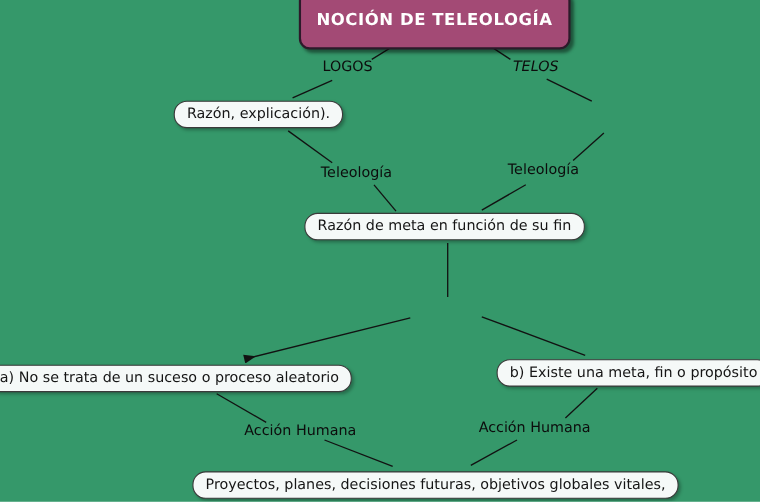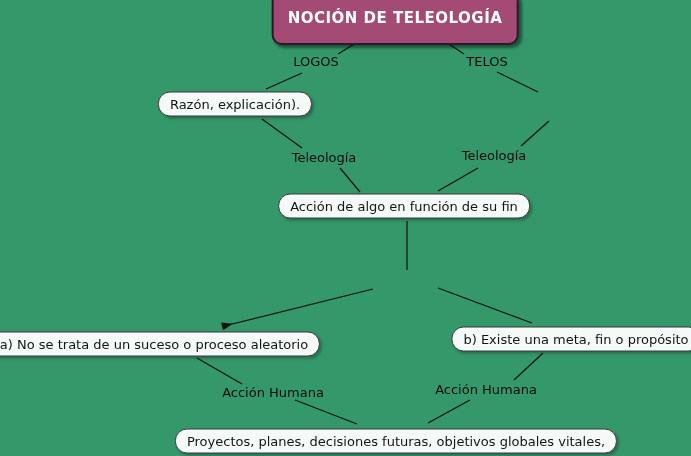--- a/index.html
+++ b/index.html
@@ -91,30 +91,30 @@
     <line x1="295" y1="400" x2="357" y2="424"></line>
 
     <line x1="543" y1="353" x2="514" y2="380"></line>
     <line x1="470" y1="400" x2="428" y2="423"></line>
   </svg>
 
   <div class="title-node" style="left:395px; top:18px;">NOCIÓN DE TELEOLOGÍA</div>
 
   <div class="link-label" style="left:316px; top:61px;">LOGOS</div>
 
-  <div class="link-label" style="left:487px; top:61px;">TELOS</div>
+  <div class="link-label" style="left:487px; top:61px;font-style:italic;">TELOS</div>
 
   <div class="node" style="left:235px; top:104px;">Razón, explicación).</div>
 
 
   <div class="link-label" style="left:324px; top:157px;">Teleología</div>
 
   <div class="link-label" style="left:494px; top:155px;">Teleología</div>
 
-  <div class="node" style="left:404px; top:206px;">Acción de algo en función de su fin</div>
+  <div class="node" style="left:404px; top:206px;">Razón de meta en función de su fin</div>
 
 
   <div class="node" style="left:154px; top:344px;">a) No se trata de un suceso o proceso aleatorio</div>
 
   <div class="node" style="left:576px; top:339px;">b) Existe una meta, fin o propósito</div>
 
   <div class="link-label" style="left:273px; top:392px;">Acción Humana</div>
 
   <div class="link-label" style="left:486px; top:389px;">Acción Humana</div>
 

